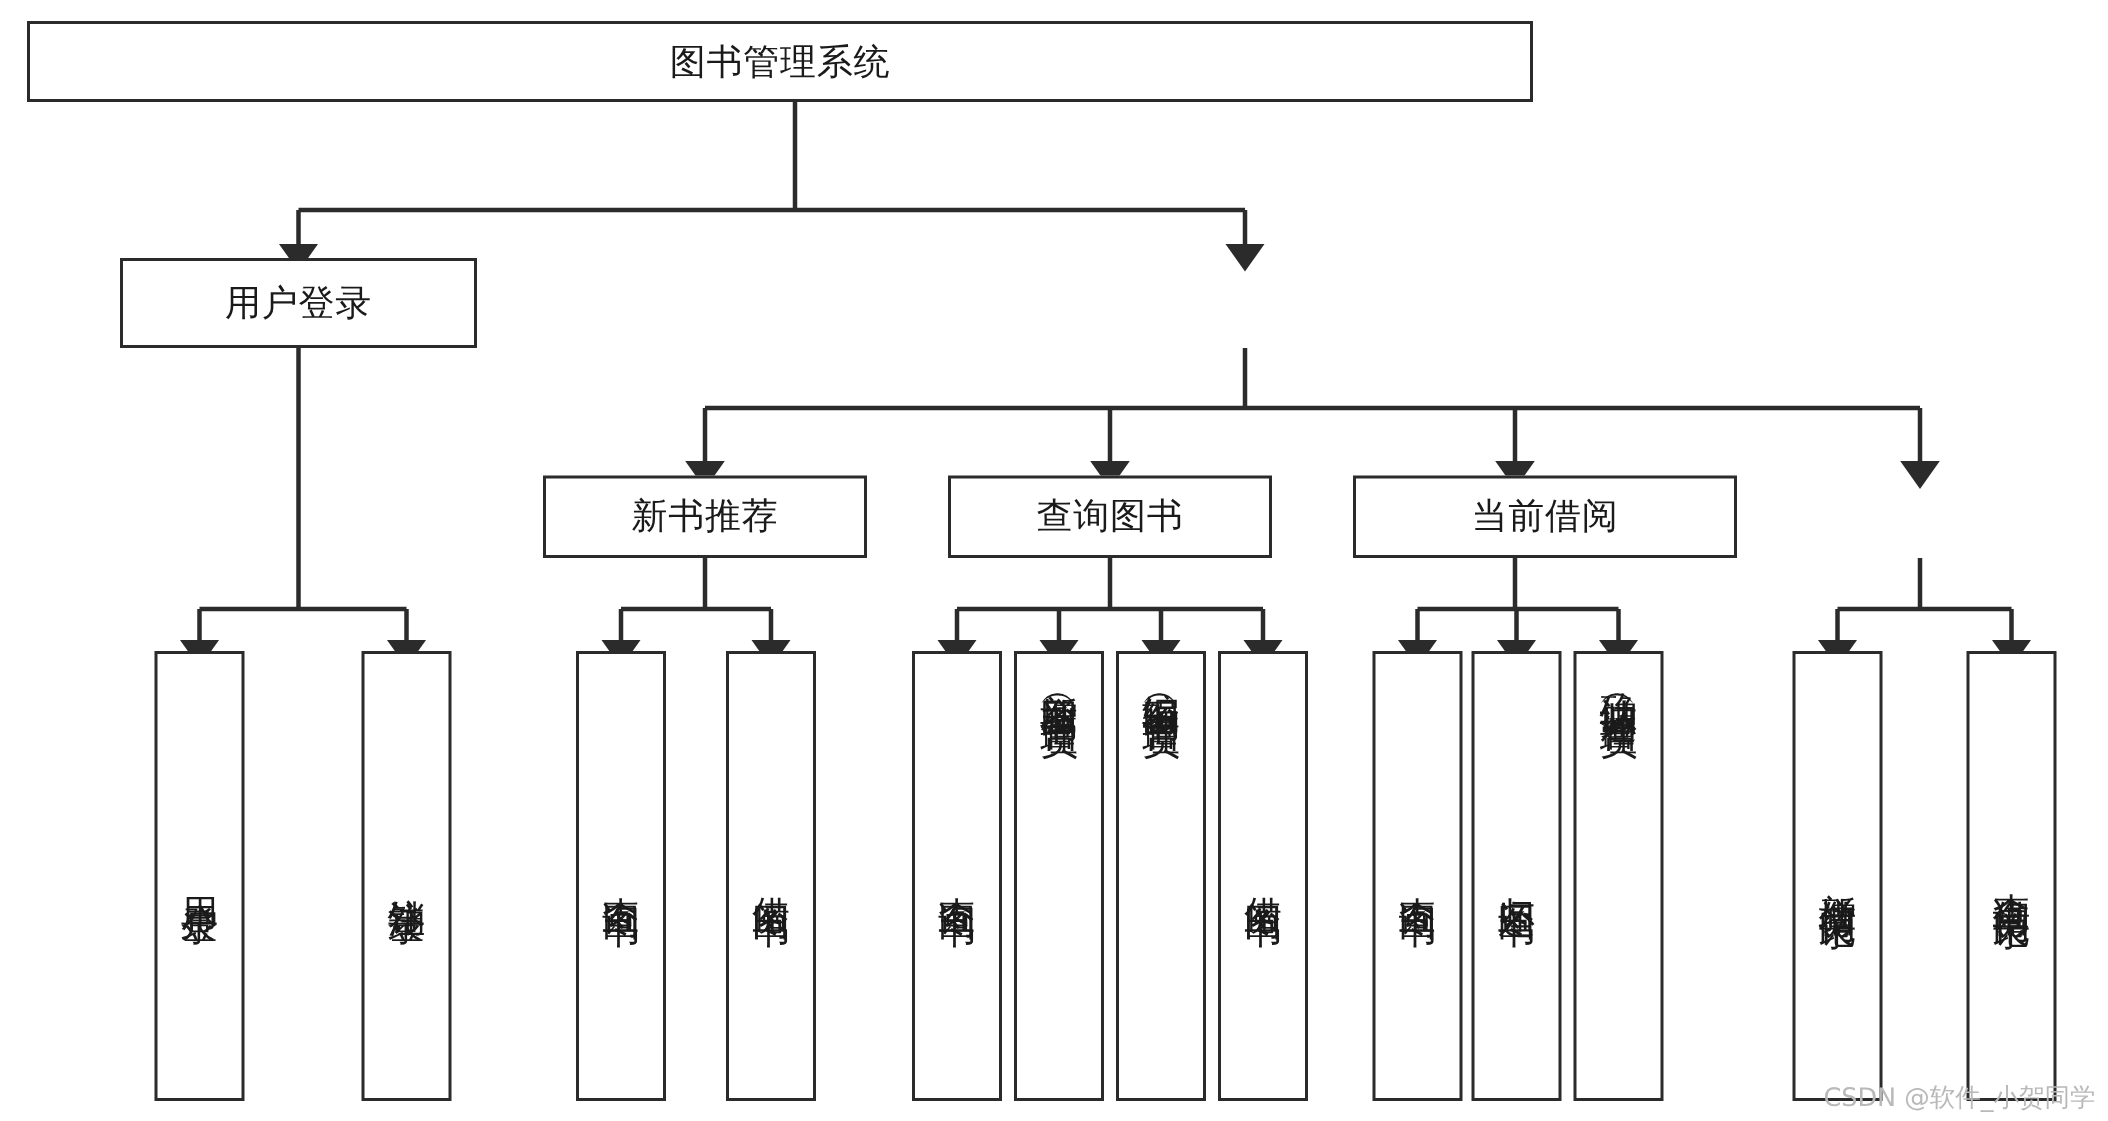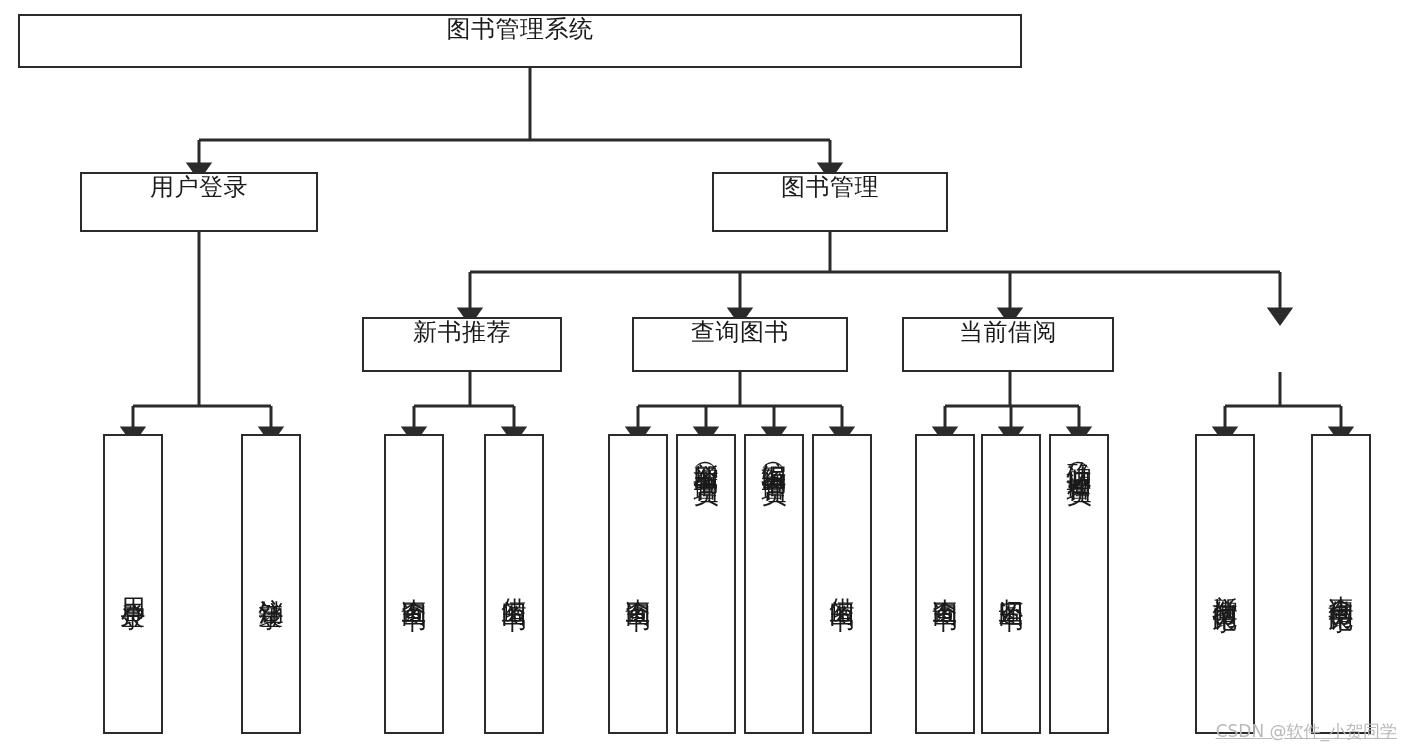--- a/index.html
+++ b/index.html
@@ -24,21 +24,21 @@
     width: 1405px;
     height: 747px;
     pointer-events: none;
   }
   .node {
     position: absolute;
     box-sizing: border-box;
     border: 2.5px solid #2b2b2b;
     background: #ffffff;
     display: flex;
-    align-items: flex-start;
+    align-items: center;
     justify-content: center;
     color: #1a1a1a;
   }
   .node .lbl {
     display: block;
     text-align: center;
     line-height: 1.12;
     letter-spacing: 0.5px;
   }
   
@@ -66,21 +66,20 @@
     padding-top: 0;
   }
   .watermark {
     position: absolute;
     right: 8px;
     bottom: 4px;
     font-size: 17px;
     color: #b9b9b9;
     white-space: nowrap;
     font-family: "DejaVu Sans", "Liberation Sans", sans-serif;
-    text-decoration: underline;
   }
 </style>
 </head>
 <body>
 
 <div id="canvas">
 
   <svg class="wires" viewBox="0 0 1405 747" xmlns="http://www.w3.org/2000/svg">
     <defs>
       <marker id="arw" markerWidth="11" markerHeight="11" refX="1.2" refY="5" orient="auto" markerUnits="strokeWidth">
@@ -134,33 +133,30 @@
   </svg>
 
   <div class="node h root" style="left:18px; top:14px; width:1004px; height:54px;">
     <span class="lbl">图书管理系统</span>
   </div>
 
   <div class="node h" style="left:80px; top:172px; width:238px; height:60px;">
     <span class="lbl">用户登录</span>
   </div>
 
-  <div class="node h" style="left:712px; top:172px; width:236px; height:60px;">
-    <span class="lbl">图书管理</span>
-  </div>
-
-  <div class="node h" style="left:362px; top:317px; width:200px; height:55px;">
+
+  <div class="node h" style="left:362px; top:317px; width:216px; height:55px;">
     <span class="lbl">新书推荐</span>
   </div>
 
   <div class="node h" style="left:632px; top:317px; width:216px; height:55px;">
     <span class="lbl">查询图书</span>
   </div>
 
-  <div class="node h" style="left:902px; top:317px; width:212px; height:55px;">
+  <div class="node h" style="left:902px; top:317px; width:256px; height:55px;">
     <span class="lbl">当前借阅</span>
   </div>
 
 
   <div class="node v center" style="left:103px; top:434px; width:60px; height:300px;">
     <span class="lbl">用户登录</span>
   </div>
 
   <div class="node v center" style="left:241px; top:434px; width:60px; height:300px;">
     <span class="lbl">注销登录</span>

